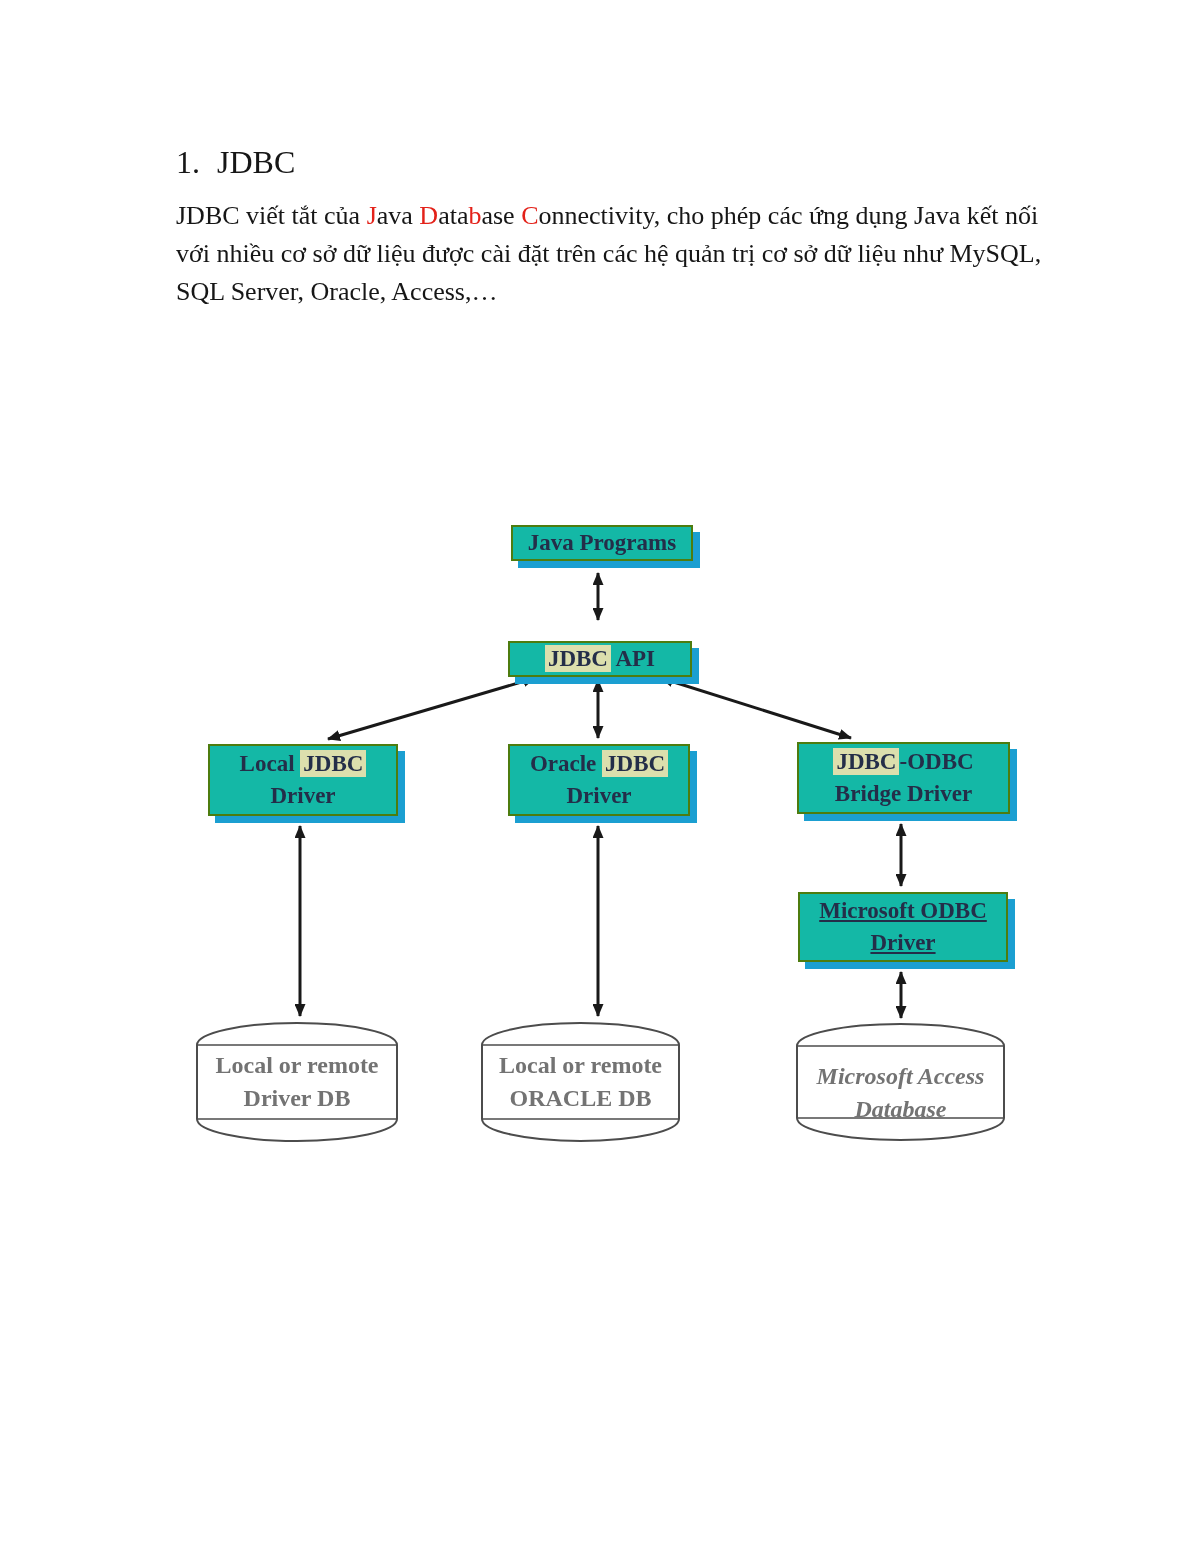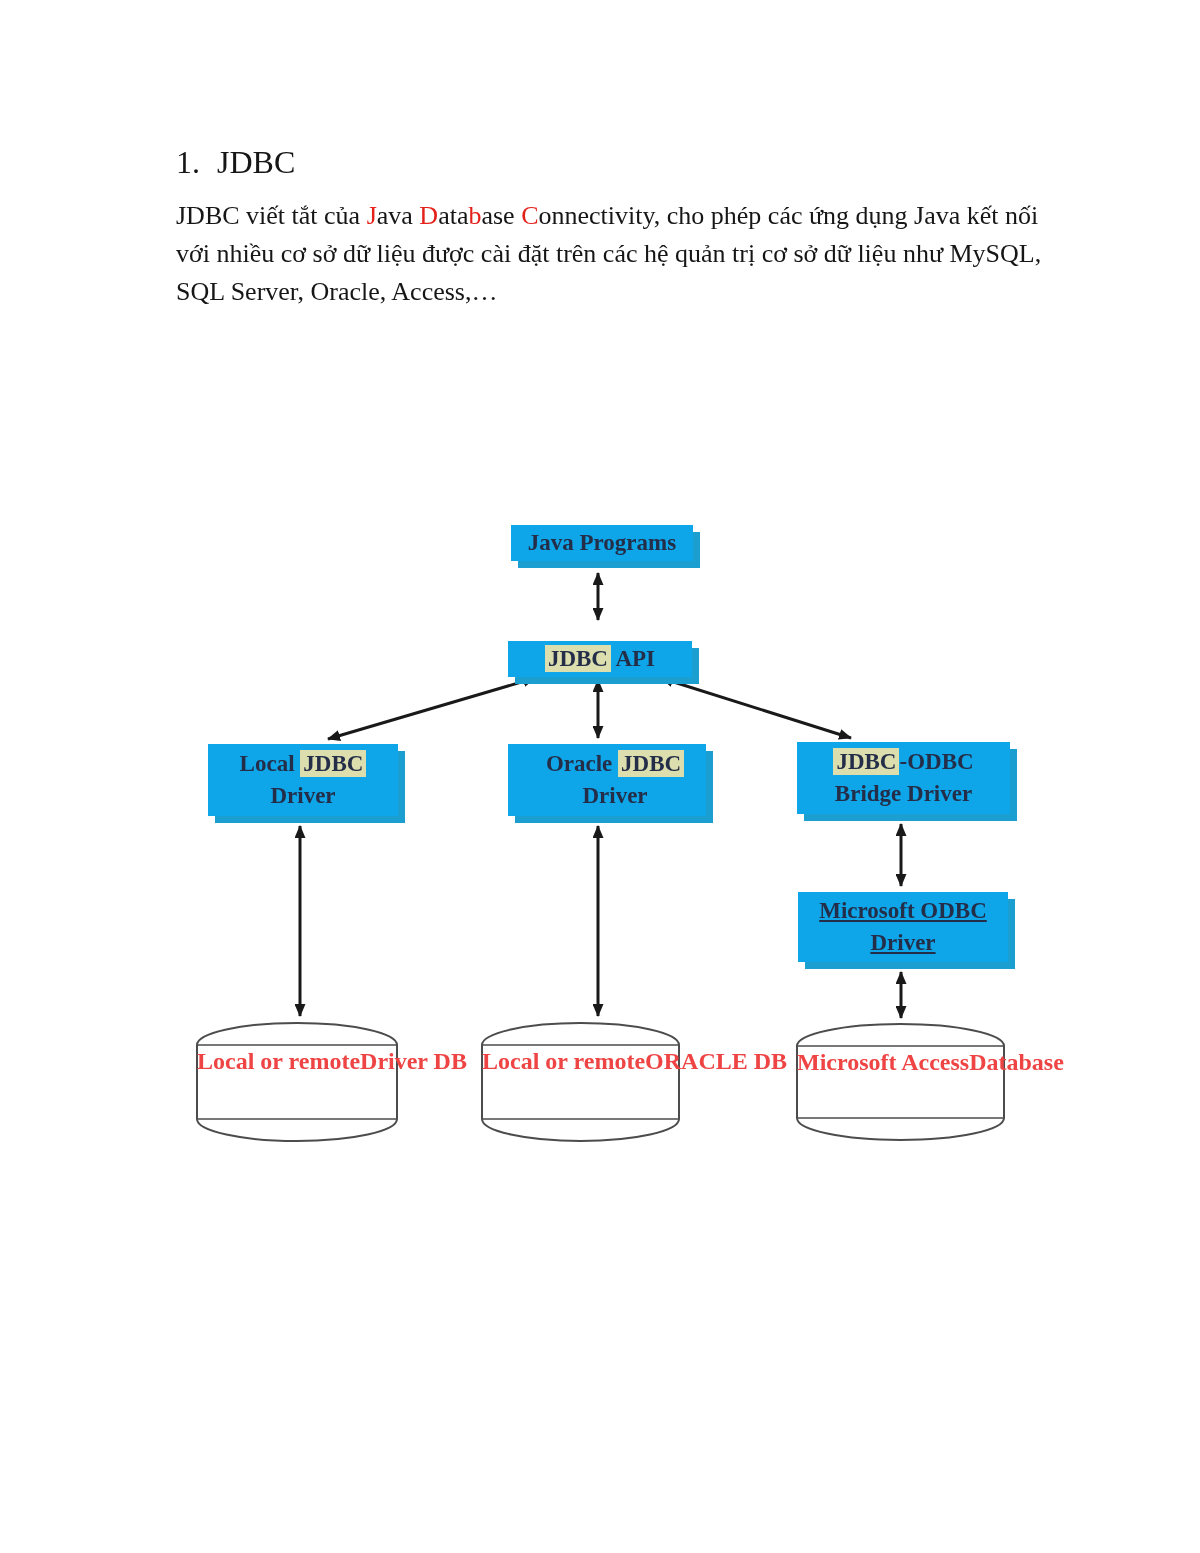--- a/index.html
+++ b/index.html
@@ -28,39 +28,39 @@
   .red-letter { color: #e32119; }
 
   
   .diagram-svg { position: absolute; left: 0; top: 0; width: 1200px; height: 1553px; }
   .arrow { stroke: #191919; stroke-width: 3; }
   .cyl { fill: #ffffff; stroke: #4c4c4c; stroke-width: 2; }
   .cyl-chord { stroke: #4c4c4c; stroke-width: 1.6; }
 
   .node {
     position: absolute;
-    background: #0ea5e9;
-    border: 2px solid #0ea5e9;
+    background: #14b8a6;
+    border: 2px solid #4d7c0f;
     box-shadow: 7px 7px 0 0 #1b9fd1;
     color: #242e49;
     font-weight: bold;
     font-size: 23px;
     text-align: center;
     display: flex; flex-direction: column; justify-content: center;
     line-height: 32px;
     white-space: nowrap;
   }
   .hl { background: #dcdfad; padding: 1px 3px; }
 
   .cyl-label {
     position: absolute;
-    display: flex; flex-direction: row; justify-content: space-between;
+    display: flex; flex-direction: column; justify-content: center;
     text-align: center;
     font-weight: bold; font-size: 24px; line-height: 33px;
-    color: #ef4444;
+    color: #737373;
     white-space: nowrap;
   }
 </style>
 </head>
 <body>
 
 <div class="page">
 
   <div class="textblock">
     <h1 class="heading"><span>1.</span><span class="h-text">JDBC</span></h1>
@@ -106,21 +106,21 @@
 
   <div class="node" style="left:508px; top:641px; width:180px; height:32px;">
     <div><span class="hl">JDBC</span><span> API</span></div>
   </div>
 
   <div class="node" style="left:208px; top:744px; width:186px; height:68px;">
     <div><span>Local </span><span class="hl">JDBC</span></div>
     <div>Driver</div>
   </div>
 
-  <div class="node" style="left:508px; top:744px; width:178px; height:68px;padding-left:16px;">
+  <div class="node" style="left:508px; top:744px; width:178px; height:68px;">
     <div><span>Oracle </span><span class="hl">JDBC</span></div>
     <div>Driver</div>
   </div>
 
   <div class="node" style="left:797px; top:742px; width:209px; height:68px;">
     <div><span class="hl">JDBC</span><span>-ODBC</span></div>
     <div>Bridge Driver</div>
   </div>
 
   <div class="node" style="left:798px; top:892px; width:206px; height:66px;text-decoration:underline;">
@@ -129,18 +129,18 @@
   </div>
 
   <div class="cyl-label" style="left:197px; top:1045px; width:200px; height:74px;">
     <div>Local or remote</div>
     <div>Driver DB</div>
   </div>
   <div class="cyl-label" style="left:482px; top:1045px; width:197px; height:74px;">
     <div>Local or remote</div>
     <div>ORACLE DB</div>
   </div>
-  <div class="cyl-label" style="left:797px; top:1046px; width:207px; height:72px;">
+  <div class="cyl-label" style="left:797px; top:1046px; width:207px; height:93px;font-style:italic;">
     <div>Microsoft Access</div>
     <div>Database</div>
   </div>
 
 </div>
 
 </body></html>

